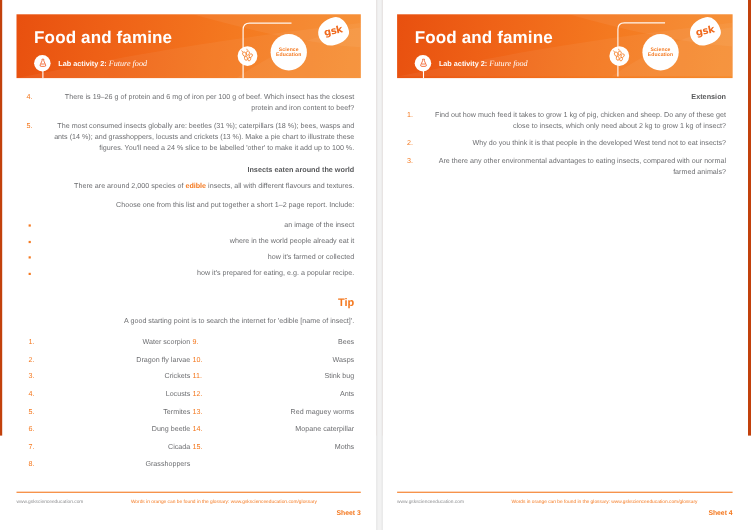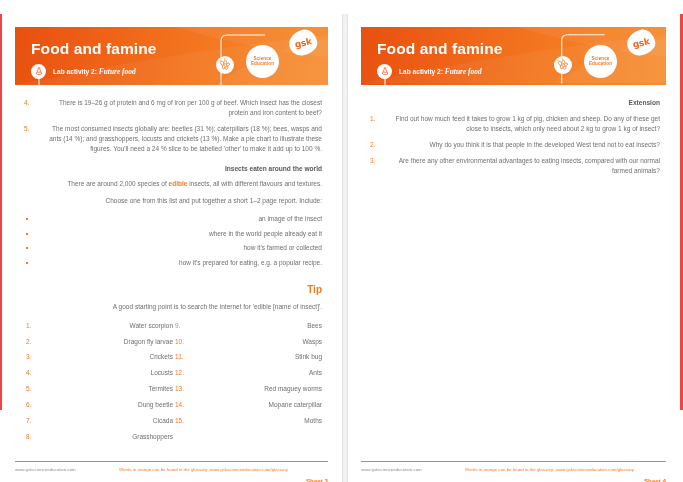--- a/index.html
+++ b/index.html
@@ -11,23 +11,22 @@
     width: 683px;
     height: 482px;
     overflow: hidden;
     font-family: "Liberation Sans", sans-serif;
     -webkit-font-smoothing: antialiased;
   }
   .spread {
     position: relative;
     width: 683px;
     height: 396px;
-    background: #ef4444;
-    display: flex;
-    margin-top: 14px;
+    background: #c2410c;
+    display: flex;
   }
   .page {
     position: relative;
     background: #ffffff;
     box-sizing: border-box;
     overflow: hidden;
   }
   .page-left {
     width: 340px;
     height: 482px;
@@ -99,21 +98,21 @@
   }
   .activity-text {
     margin-left: 7px;
     color: #ffffff;
     font-size: 6.6px;
     font-weight: bold;
     white-space: nowrap;
   }
   .activity-text .ital {
     font-style: italic;
-    font-weight: bold;
+    font-weight: normal;
     font-family: "Liberation Serif", serif;
     font-size: 7.4px;
   }
   .sci-circle {
     position: absolute;
     right: 49px;
     top: 18px;
     width: 33px;
     height: 33px;
     border-radius: 50%;

